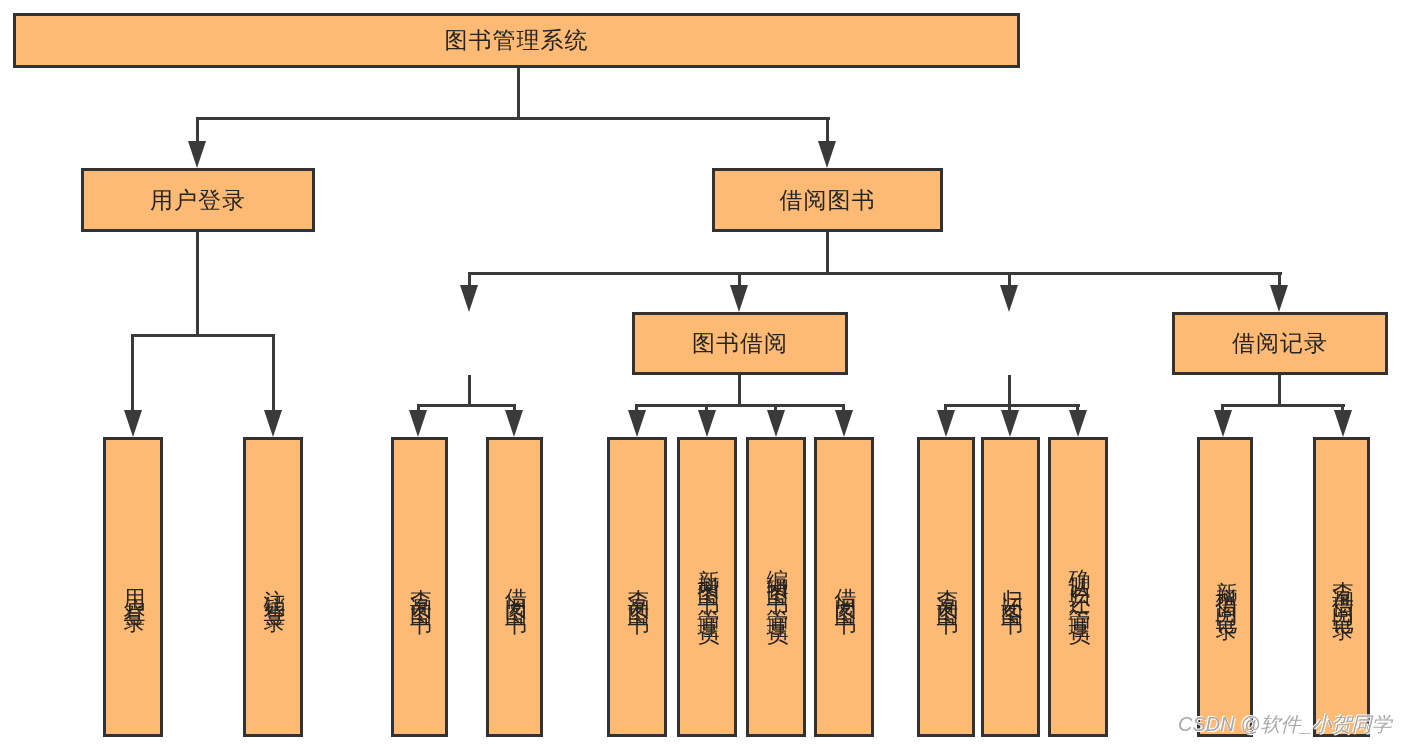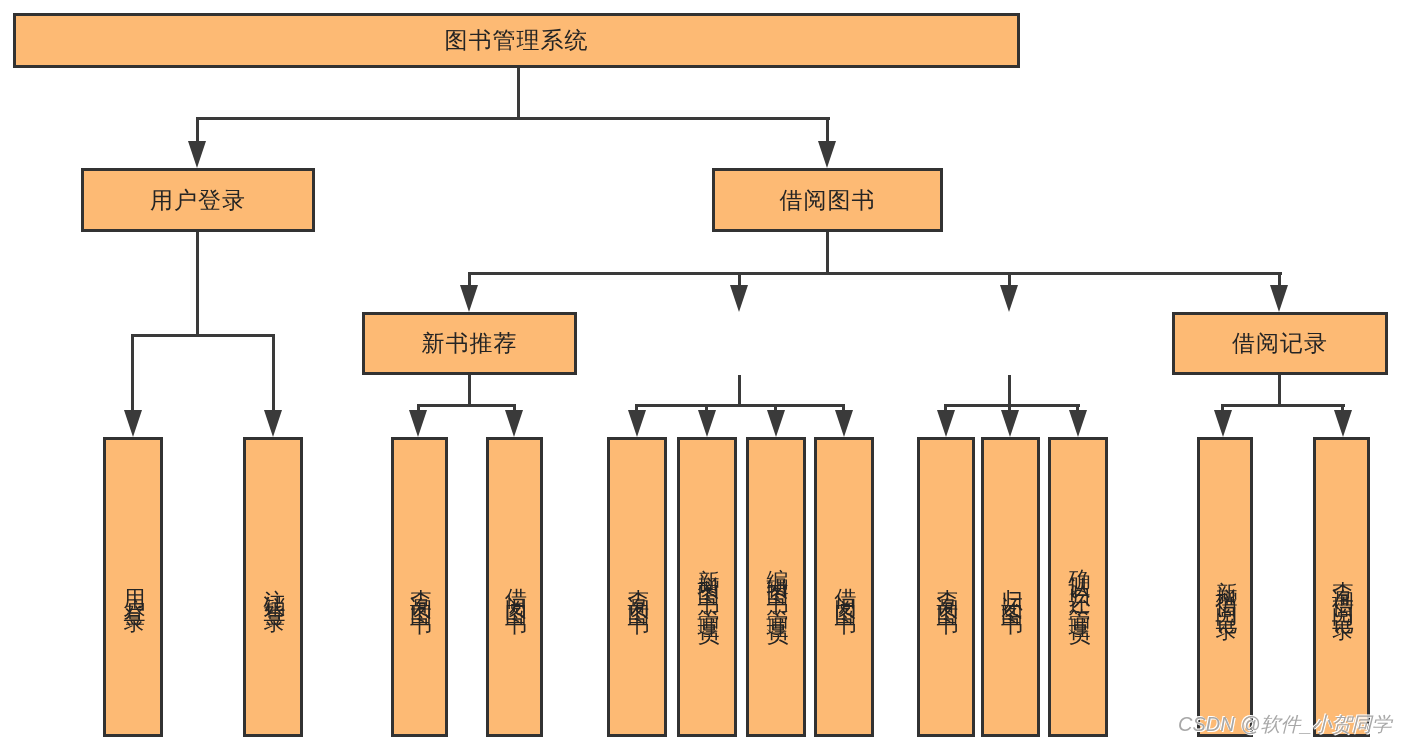--- a/index.html
+++ b/index.html
@@ -88,22 +88,22 @@
   <div class="hline" style="left:468px;top:272px;width:814px"></div>
   <div class="vline" style="left:468px;top:272px;height:16px"></div>
   <div class="arrow" style="left:460px;top:285px"></div>
   <div class="vline" style="left:738px;top:272px;height:16px"></div>
   <div class="arrow" style="left:730px;top:285px"></div>
   <div class="vline" style="left:1008px;top:272px;height:16px"></div>
   <div class="arrow" style="left:1000px;top:285px"></div>
   <div class="vline" style="left:1278px;top:272px;height:16px"></div>
   <div class="arrow" style="left:1270px;top:285px"></div>
 
-  <div class="box" style="left:362px;top:312px;width:215px;height:63px">
-    <span class="h-label">新书推荐</span>
+  <div class="box" style="left:632px;top:312px;width:216px;height:63px">
+    <span class="h-label">图书借阅</span>
   </div>
   <div class="box" style="left:1172px;top:312px;width:216px;height:63px">
     <span class="h-label">借阅记录</span>
   </div>
 
   <div class="vline" style="left:468px;top:375px;height:31px"></div>
   <div class="hline" style="left:417px;top:404px;width:99px"></div>
   <div class="vline" style="left:417px;top:404px;height:10px"></div>
   <div class="arrow" style="left:409px;top:410px"></div>
   <div class="vline" style="left:513px;top:404px;height:10px"></div>

